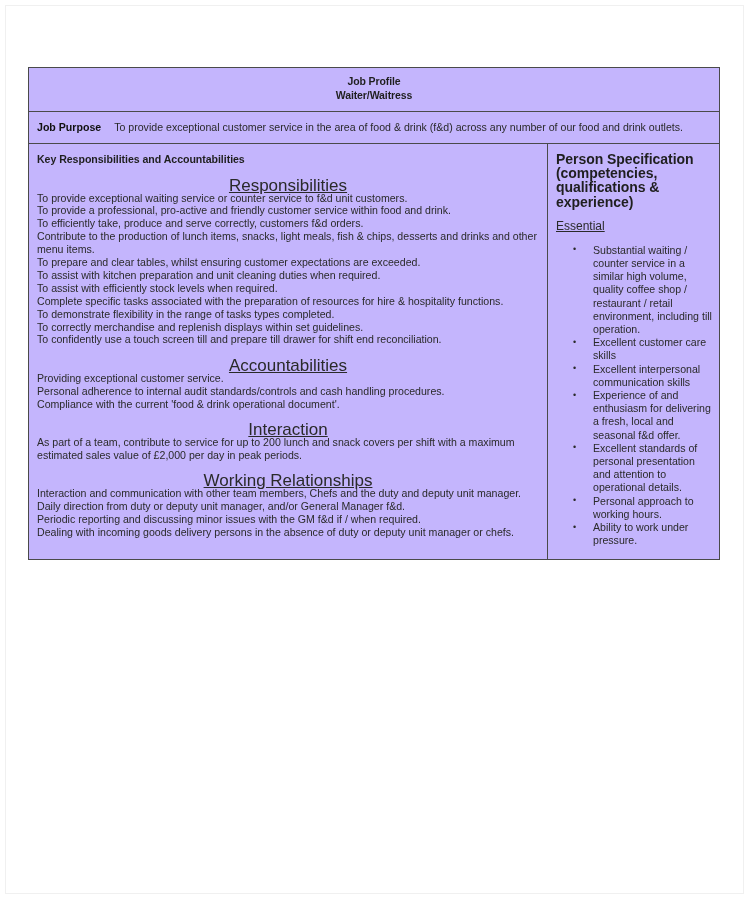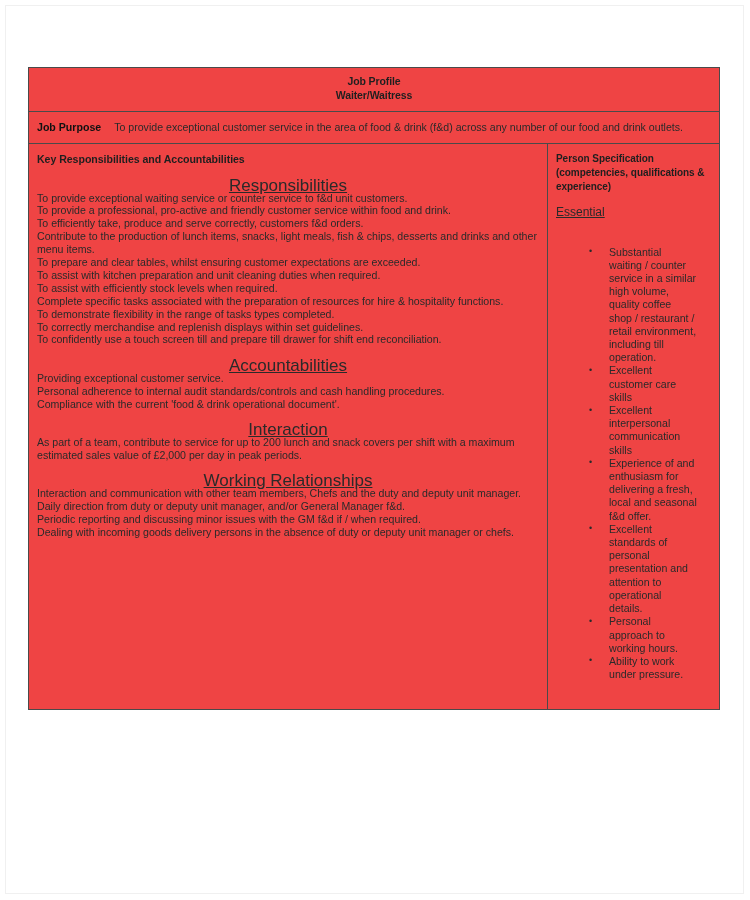--- a/index.html
+++ b/index.html
@@ -28,21 +28,21 @@
     pointer-events: none;
   }
 
   .doc {
     position: absolute;
     left: 28px;
     top: 67px;
     width: 692px;
     border: 1px solid #4a4a4a;
     box-sizing: border-box;
-    background: #ef4444;
+    background: #c4b5fd;
   }
 
   
   .row-title {
     border-bottom: 1px solid #4a4a4a;
     padding: 7px 0 9px 0;
     text-align: center;
   }
   .title-line {
     font-size: 10.5px;
@@ -102,35 +102,35 @@
   .line {
     font-size: 10.6px;
     line-height: 12.9px;
     color: #2a2a2a;
   }
   .spacer { height: 12.5px; }
   .spacer-sm { height: 11px; }
 
   
   .ps-head {
-    font-size: 10px;
+    font-size: 14px;
     font-weight: bold;
     color: #1f1f1f;
     line-height: 14.2px;
     letter-spacing: -0.05px;
   }
   .ess-head {
     font-size: 12px;
     text-decoration: underline;
     color: #2a2a2a;
     line-height: 13px;
   }
   ul.ess-list {
     list-style: none;
-    margin: 16px;
+    margin: 0;
     padding: 0;
   }
   ul.ess-list li {
     position: relative;
     padding-left: 37px;
     font-size: 10.6px;
     line-height: 13.2px;
     color: #2a2a2a;
     margin-bottom: 0px;
   }

